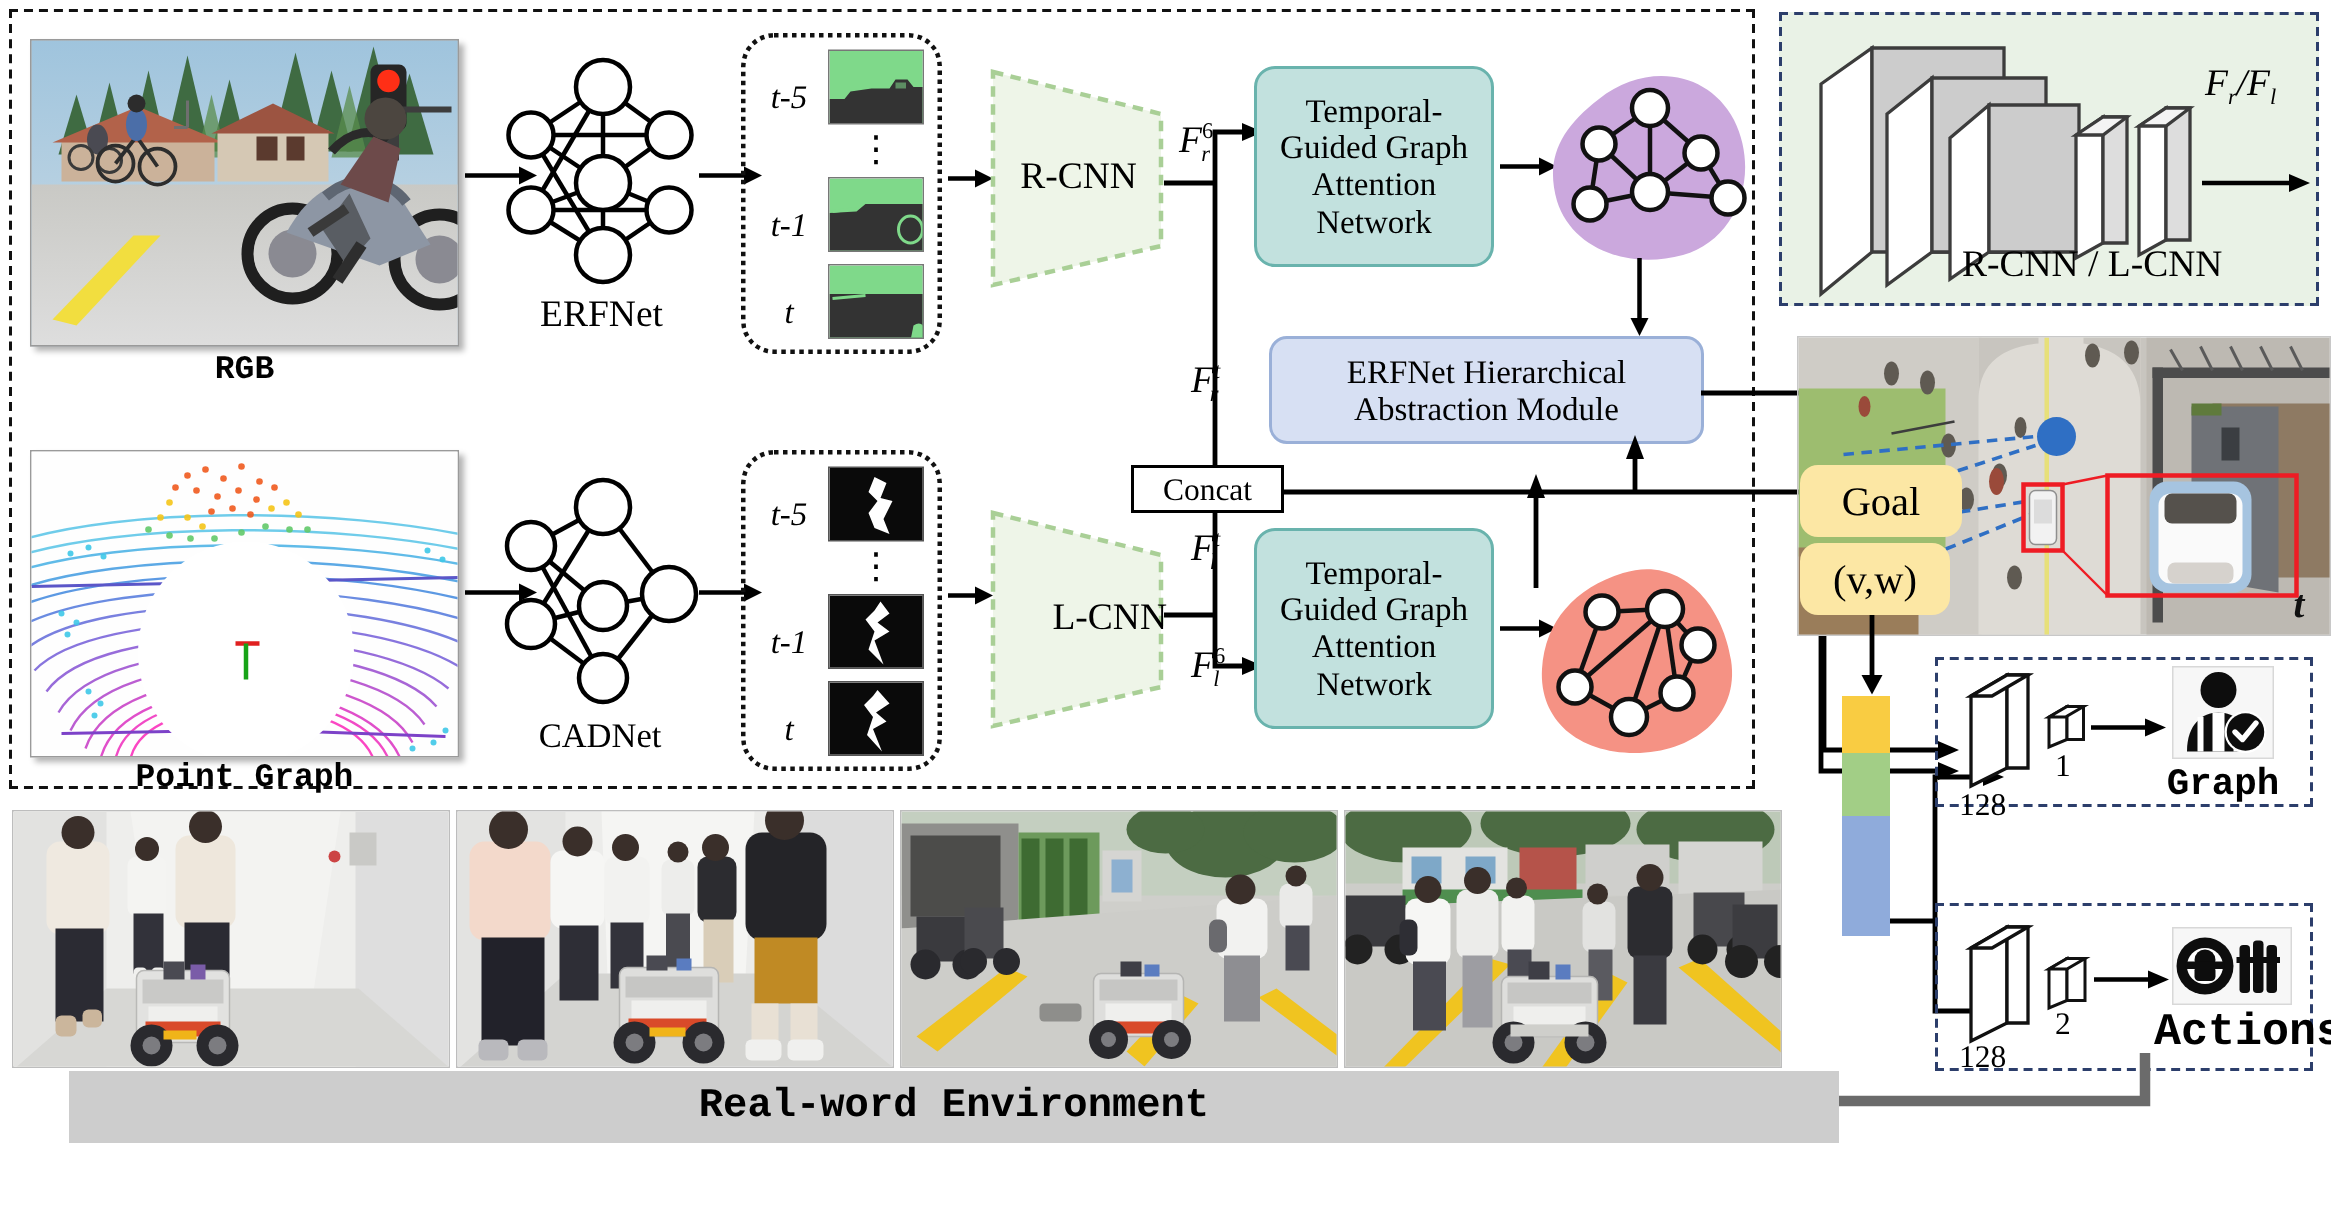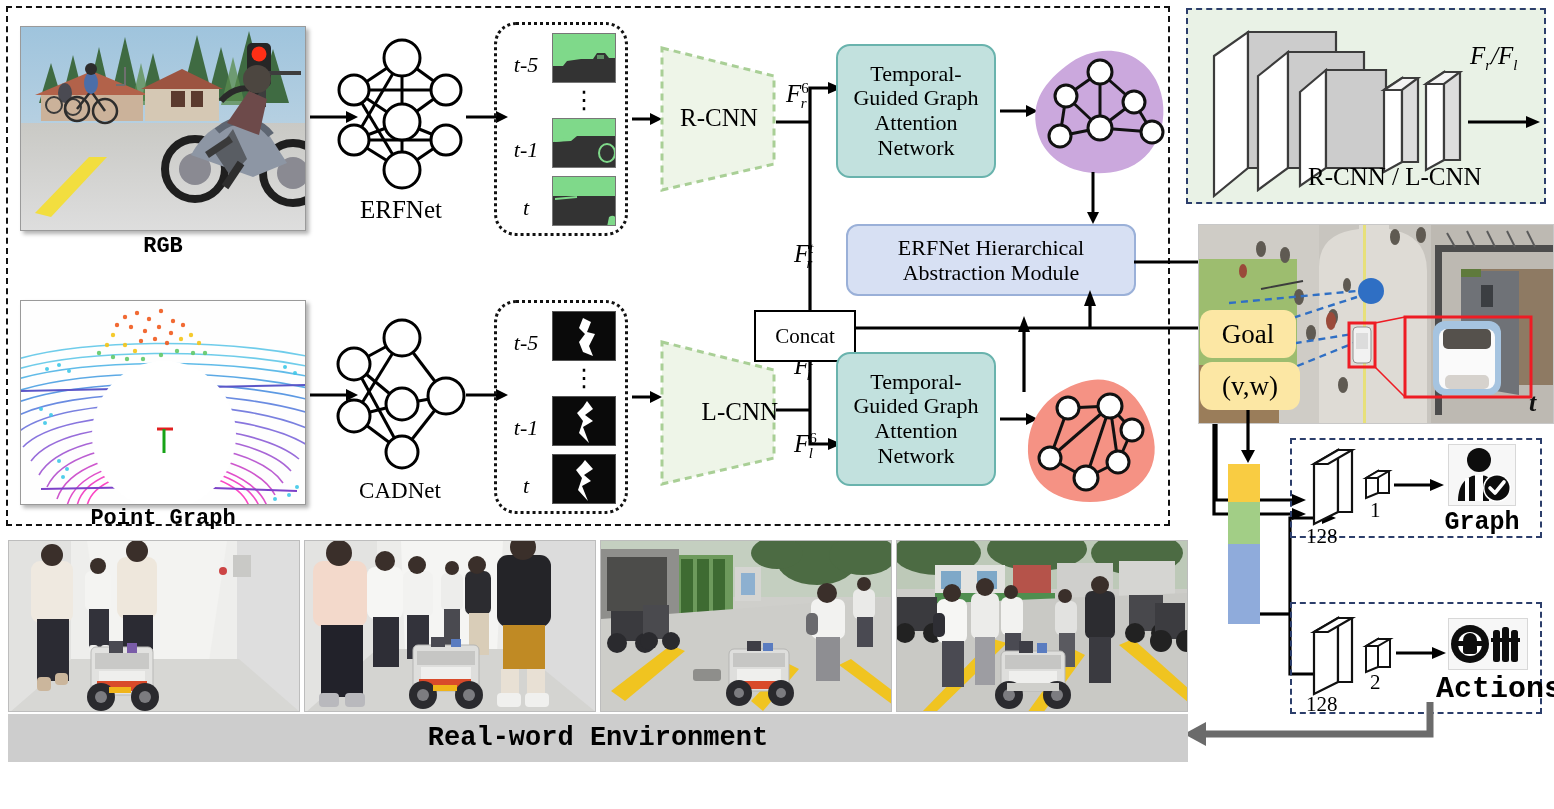--- a/index.html
+++ b/index.html
@@ -20,21 +20,21 @@
             text-align:center;line-height:1.12;}
   .blue-box{position:absolute;background:#d7e0f3;border:2px solid #9ab0d8;border-radius:12px;
             box-sizing:border-box;display:flex;align-items:center;justify-content:center;
             text-align:center;line-height:1.15;}
   .yellow-box{position:absolute;background:#fce7a4;border-radius:12px;box-sizing:border-box;
             display:flex;align-items:center;justify-content:center;}
   .concat-box{position:absolute;background:#fff;border:2.5px solid #000;box-sizing:border-box;
             display:flex;align-items:center;justify-content:center;}
   .icon-box{position:absolute;background:#f7f7f7;border:1px solid #d8d8d8;box-sizing:border-box;
             display:flex;align-items:center;justify-content:center;}
-  .gray-bar{position:absolute;background:#cdcdcd;display:flex;align-items:center;justify-content:center;}
+  .gray-bar{position:absolute;background:#cdcdcd;display:flex;align-items:center;justify-content:center;margin-left:38px;}
   svg{display:block;overflow:visible;}
 </style>
 </head>
 <body>
 
 <div class="dash-panel" style="left:6px;top:6px;width:1164px;height:520px;"></div>
 
 <div class="imgbox shadowed" style="left:20px;top:26px;width:286px;height:205px;background:#b9c2c8;">
   <svg width="286" height="205" viewBox="0 0 286 205">
     <defs>
@@ -405,21 +405,21 @@
   <path d="M36,88 L36,122 L54,122" stroke="#000" stroke-width="3.2" fill="none"></path>
   <polygon points="54,116 68,122 54,128" fill="#000"></polygon>
 </svg>
 <div class="lbl" style="left:794px;top:352px;font-size:25px;">
   <span class="italic-lbl">F</span><sup style="font-size:15px;font-style:italic;">t</sup><sub style="font-size:15px;font-style:italic;margin-left:-7px;">l</sub>
 </div>
 <div class="lbl" style="left:794px;top:430px;font-size:25px;">
   <span class="italic-lbl">F</span><sup style="font-size:15px;">6</sup><sub style="font-size:15px;font-style:italic;margin-left:-8px;">l</sub>
 </div>
 
-<div class="concat-box" style="left:754px;top:310px;width:102px;height:52px;font-size:21px;">
+<div class="concat-box" style="left:754px;top:310px;width:102px;height:32px;font-size:21px;">
   <span>Concat</span>
 </div>
 
 <div class="teal-box" style="left:836px;top:352px;width:160px;height:134px;font-size:22px;">
   <div>
     <div>Temporal-</div>
     <div>Guided Graph</div>
     <div>Attention</div>
     <div>Network</div>
   </div>
@@ -558,21 +558,21 @@
       <rect x="234" y="96" width="68" height="74" rx="12" fill="#a6c4e0"></rect>
       <rect x="240" y="104" width="56" height="60" rx="8" fill="#fafafa"></rect>
       <rect x="244" y="104" width="48" height="20" rx="5" fill="#55514c"></rect>
       <rect x="246" y="150" width="44" height="14" rx="5" fill="#d6d2cd"></rect>
     </g>
     <text x="330" y="186" font-family="Liberation Serif, serif" font-size="26" font-style="italic" font-weight="bold" fill="#111">t</text>
   </svg>
 </div>
 <div class="lbl italic-lbl bold-lbl" style="left:1512px;top:386px;font-size:26px;opacity:0;">t</div>
 
-<div class="yellow-box" style="left:1200px;top:310px;width:96px;height:48px;font-size:27px;">
+<div class="yellow-box" style="left:1200px;top:310px;width:108px;height:48px;font-size:27px;">
   <span>Goal</span>
 </div>
 <div class="yellow-box" style="left:1200px;top:362px;width:100px;height:48px;font-size:27px;">
   <span>(v,w)</span>
 </div>
 <svg class="abs" style="left:1240px;top:410px;" width="16" height="54">
   <path d="M8,0 L8,40" stroke="#000" stroke-width="3.2"></path>
   <polygon points="1,40 8,53 15,40" fill="#000"></polygon>
 </svg>
 

